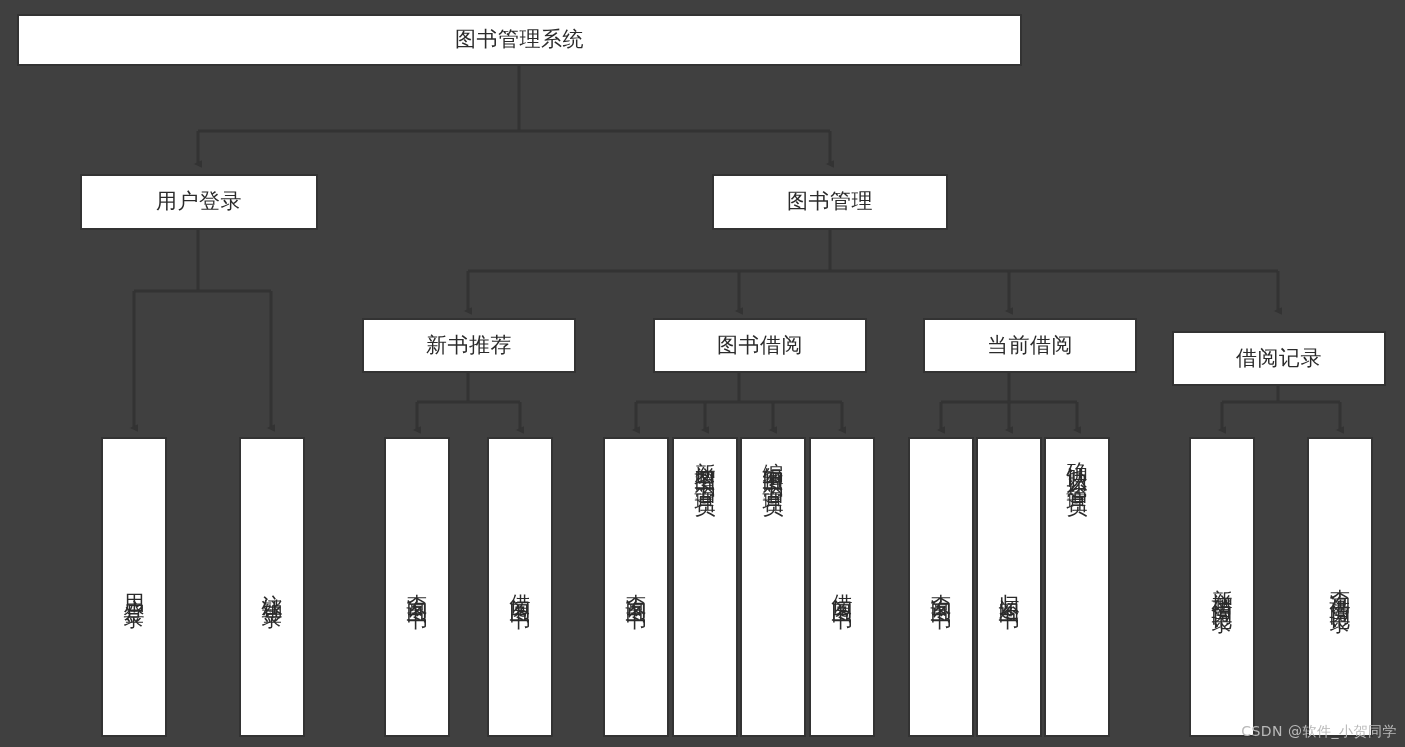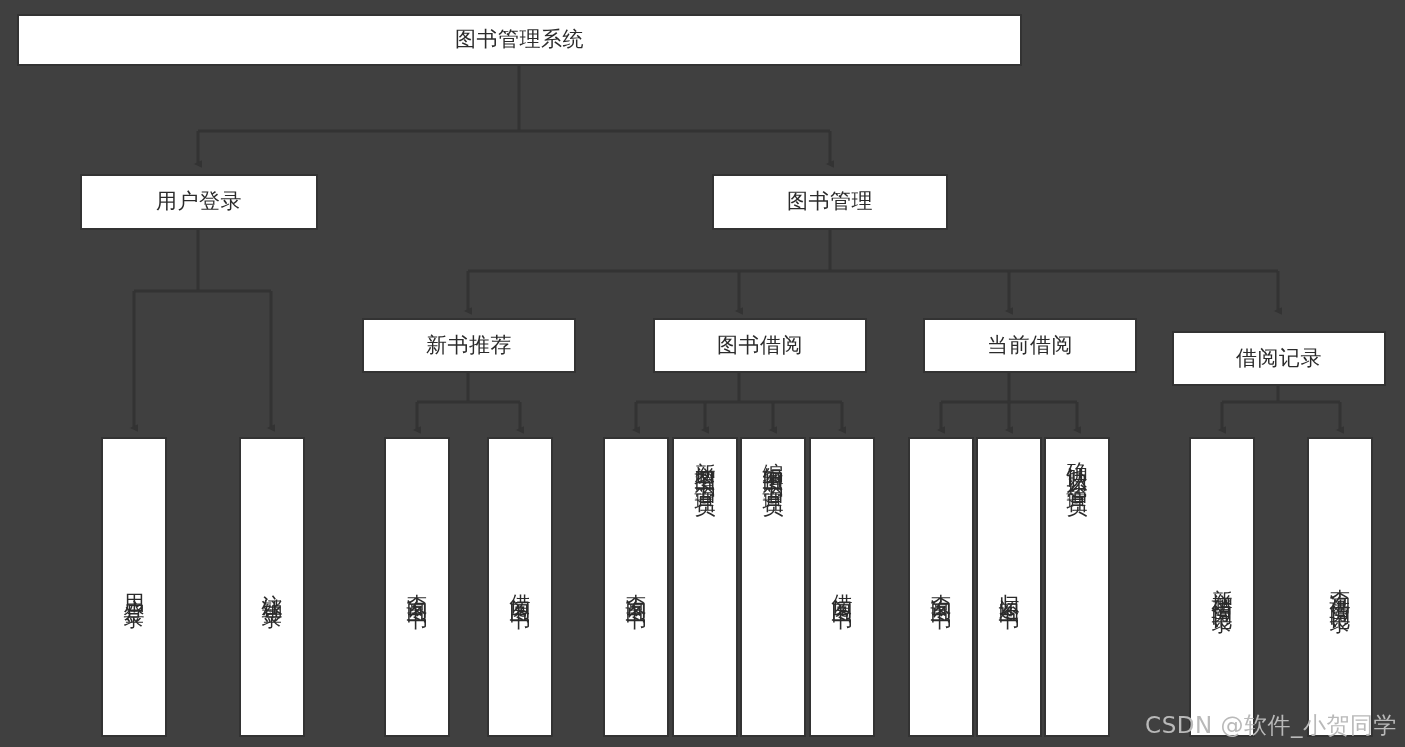--- a/index.html
+++ b/index.html
@@ -62,21 +62,21 @@
     white-space: nowrap;
   }
   .node-box-vert.center-v {
     align-items: center;
     padding-top: 0;
   }
   #watermark {
     position: absolute;
     right: 8px;
     bottom: 6px;
-    font-size: 23px;
+    font-size: 14px;
     color: #b9b9b9;
     letter-spacing: 0.5px;
     white-space: nowrap;
     pointer-events: none;
   }
 </style>
 </head>
 <body>
 
 <div id="diagram-root">

